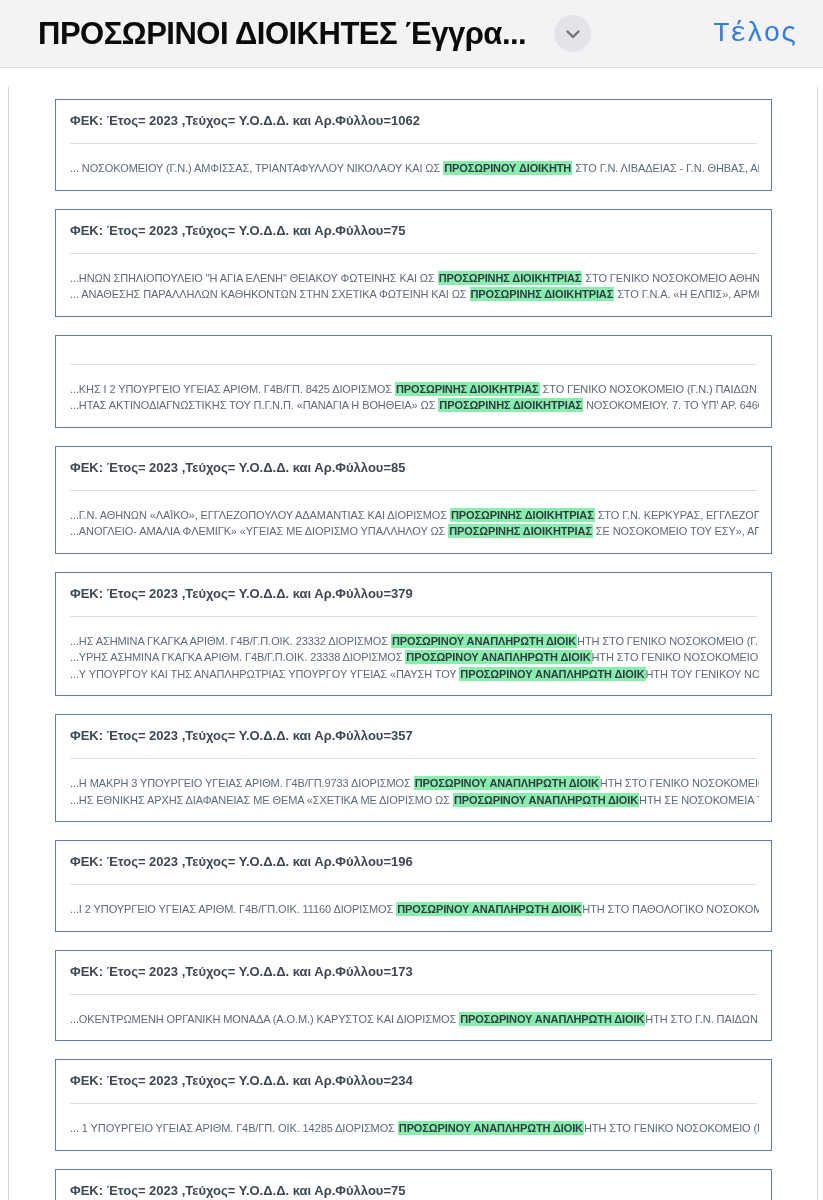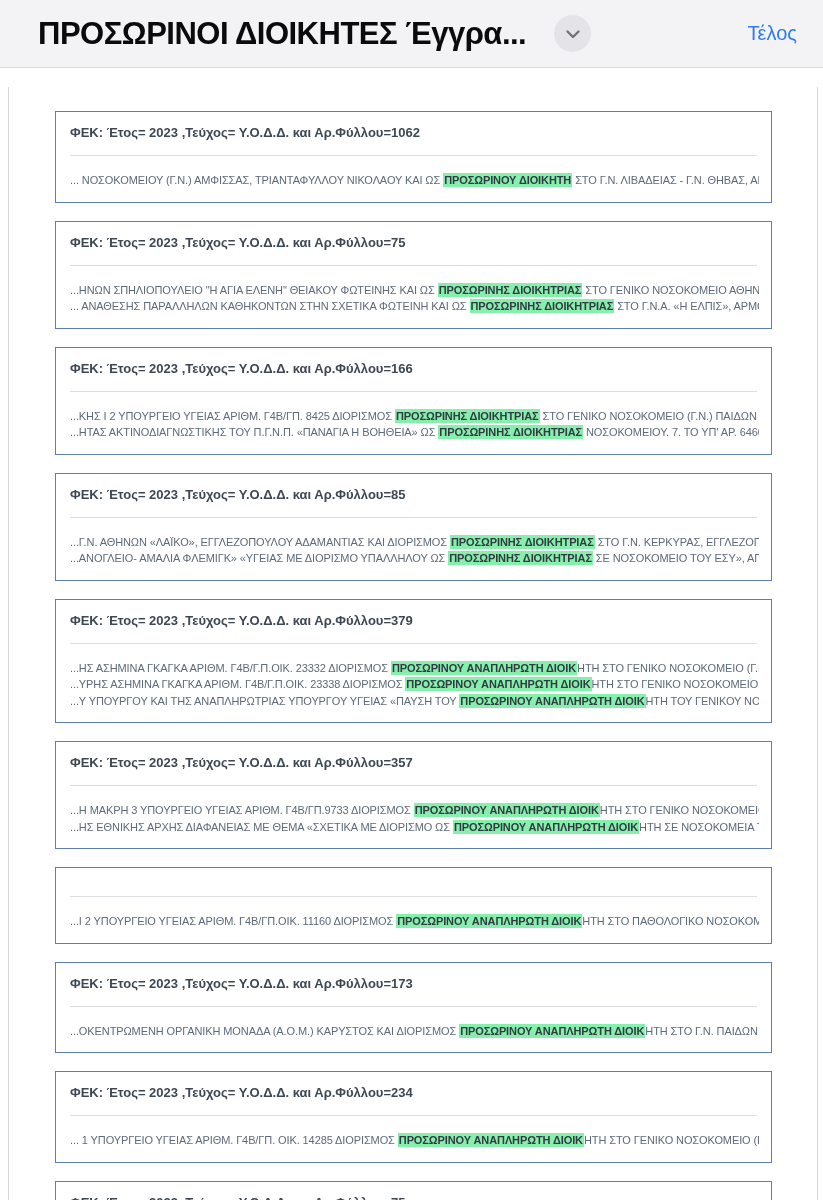--- a/index.html
+++ b/index.html
@@ -37,22 +37,22 @@
     display: flex; align-items: center; justify-content: center;
     margin-left: 28px;
     cursor: pointer;
     flex: 0 0 auto;
   }
   .done-btn {
     margin-left: auto;
     background: none;
     border: none;
     color: #2e7cf0;
-    font-size: 20px;
-    font-family: Liberation Sans, sans-serif;
+    font-size: 28px;
+    font-family: Liberation Mono, monospace;
     cursor: pointer;
     padding: 0;
   }
 
   
   .content-frame {
     position: absolute;
     top: 87px; bottom: 0;
     left: 8px; right: 5px;
     background: #ffffff;
@@ -63,21 +63,20 @@
   .results-list {
     padding: 12px 45px 0 46px;
   }
 
   
   .card {
     border: 1.5px solid #5d7db3;
     background: #ffffff;
     margin-bottom: 18px;
     padding: 13px 12px 13px 14px;
-    margin-top: 12px;
   }
   .card-header {
     font-size: 13px;
     font-weight: bold;
     color: #3d4854;
     line-height: 15px;
     white-space: nowrap;
     overflow: hidden;
   }
   .card-divider {
@@ -129,21 +128,20 @@
   <section class="card">
     <div class="card-header">ΦΕΚ: Έτος= 2023 ,Τεύχος= Υ.Ο.Δ.Δ. και Αρ.Φύλλου=75</div>
     <hr class="card-divider">
     <div class="card-snippets">
           <div class="snippet-line"><span>...ΗΝΩΝ ΣΠΗΛΙΟΠΟΥΛΕΙΟ "Η ΑΓΙΑ ΕΛΕΝΗ" ΘΕΙΑΚΟΥ ΦΩΤΕΙΝΗΣ ΚΑΙ ΩΣ </span><span class="hl">ΠΡΟΣΩΡΙΝΗΣ ΔΙΟΙΚΗΤΡΙΑΣ</span><span> ΣΤΟ ΓΕΝΙΚΟ ΝΟΣΟΚΟΜΕΙΟ ΑΘΗΝΩΝ (Γ.Ν.Α.) "Η ΕΛΠΙΣ", ΑΡΜΟΔΙΟΤΗΤ...</span></div>
           <div class="snippet-line"><span>... ΑΝΑΘΕΣΗΣ ΠΑΡΑΛΛΗΛΩΝ ΚΑΘΗΚΟΝΤΩΝ ΣΤΗΝ ΣΧΕΤΙΚΑ ΦΩΤΕΙΝΗ ΚΑΙ ΩΣ </span><span class="hl">ΠΡΟΣΩΡΙΝΗΣ ΔΙΟΙΚΗΤΡΙΑΣ</span><span> ΣΤΟ Γ.Ν.Α. «Η ΕΛΠΙΣ», ΑΡΜΟΔΙΟΤΗΤΑΣ ΤΗΣ 1ΗΣ Υ. ΠΕ. ΑΤΤΙΚΗΣ Λ...</span></div>
         </div>
   </section>
 
   <section class="card">
-    <div class="card-header">ΦΕΚ: Έτος= 2023 ,Τεύχος= Υ.Ο.Δ.Δ. και Αρ.Φύλλου=166</div>
     <hr class="card-divider">
     <div class="card-snippets">
           <div class="snippet-line"><span>...ΚΗΣ Ι 2 ΥΠΟΥΡΓΕΙΟ ΥΓΕΙΑΣ ΑΡΙΘΜ. Γ4Β/ΓΠ. 8425 ΔΙΟΡΙΣΜΟΣ </span><span class="hl">ΠΡΟΣΩΡΙΝΗΣ ΔΙΟΙΚΗΤΡΙΑΣ</span><span> ΣΤΟ ΓΕΝΙΚΟ ΝΟΣΟΚΟΜΕΙΟ (Γ.Ν.) ΠΑΙΔΩΝ ΠΑΤΡΩΝ «ΚΑΡΑΜΑΝΔΑΝΕΙΟ»,...</span></div>
           <div class="snippet-line"><span>...ΗΤΑΣ ΑΚΤΙΝΟΔΙΑΓΝΩΣΤΙΚΗΣ ΤΟΥ Π.Γ.Ν.Π. «ΠΑΝΑΓΙΑ Η ΒΟΗΘΕΙΑ» ΩΣ </span><span class="hl">ΠΡΟΣΩΡΙΝΗΣ ΔΙΟΙΚΗΤΡΙΑΣ</span><span> ΝΟΣΟΚΟΜΕΙΟΥ. 7. ΤΟ ΥΠ' ΑΡ. 64607/9-2-2023 ΑΝΤΙΓΡΑΦΟ ΠΟΙΝΙΚ...</span></div>
         </div>
   </section>
 
   <section class="card">
     <div class="card-header">ΦΕΚ: Έτος= 2023 ,Τεύχος= Υ.Ο.Δ.Δ. και Αρ.Φύλλου=85</div>
     <hr class="card-divider">
@@ -166,20 +164,21 @@
   <section class="card">
     <div class="card-header">ΦΕΚ: Έτος= 2023 ,Τεύχος= Υ.Ο.Δ.Δ. και Αρ.Φύλλου=357</div>
     <hr class="card-divider">
     <div class="card-snippets">
           <div class="snippet-line"><span>...Η ΜΑΚΡΗ 3 ΥΠΟΥΡΓΕΙΟ ΥΓΕΙΑΣ ΑΡΙΘΜ. Γ4Β/ΓΠ.9733 ΔΙΟΡΙΣΜΟΣ </span><span class="hl">ΠΡΟΣΩΡΙΝΟΥ ΑΝΑΠΛΗΡΩΤΗ ΔΙΟΙΚ</span><span>ΗΤΗ ΣΤΟ ΓΕΝΙΚΟ ΝΟΣΟΚΟΜΕΙΟ (Γ.Ν.) ΛΙΒΑΔΕΙΑΣ - Γ.Ν. ΘΗΒΑΣ, ΜΕ ...</span></div>
           <div class="snippet-line"><span>...ΗΣ ΕΘΝΙΚΗΣ ΑΡΧΗΣ ΔΙΑΦΑΝΕΙΑΣ ΜΕ ΘΕΜΑ «ΣΧΕΤΙΚΑ ΜΕ ΔΙΟΡΙΣΜΟ ΩΣ </span><span class="hl">ΠΡΟΣΩΡΙΝΟΥ ΑΝΑΠΛΗΡΩΤΗ ΔΙΟΙΚ</span><span>ΗΤΗ ΣΕ ΝΟΣΟΚΟΜΕΙΑ ΤΟΥ ΕΣΥ». 7. ΤΟ ΥΠ'ΑΡ. 6663/10-2-2023 ΑΝΤ...</span></div>
         </div>
   </section>
 
   <section class="card">
+    <div class="card-header">ΦΕΚ: Έτος= 2023 ,Τεύχος= Υ.Ο.Δ.Δ. και Αρ.Φύλλου=196</div>
     <hr class="card-divider">
     <div class="card-snippets">
           <div class="snippet-line"><span>...Ι 2 ΥΠΟΥΡΓΕΙΟ ΥΓΕΙΑΣ ΑΡΙΘΜ. Γ4Β/ΓΠ.ΟΙΚ. 11160 ΔΙΟΡΙΣΜΟΣ </span><span class="hl">ΠΡΟΣΩΡΙΝΟΥ ΑΝΑΠΛΗΡΩΤΗ ΔΙΟΙΚ</span><span>ΗΤΗ ΣΤΟ ΠΑΘΟΛΟΓΙΚΟ ΝΟΣΟΚΟΜΕΙΟ ΑΘΗΝΩΝ ΣΠΗΛΟΠΟΥΛΕΙΟ «Η ΑΓΙΑ ΕΛ...</span></div>
         </div>
   </section>
 
   <section class="card">
     <div class="card-header">ΦΕΚ: Έτος= 2023 ,Τεύχος= Υ.Ο.Δ.Δ. και Αρ.Φύλλου=173</div>
     <hr class="card-divider">
     <div class="card-snippets">

